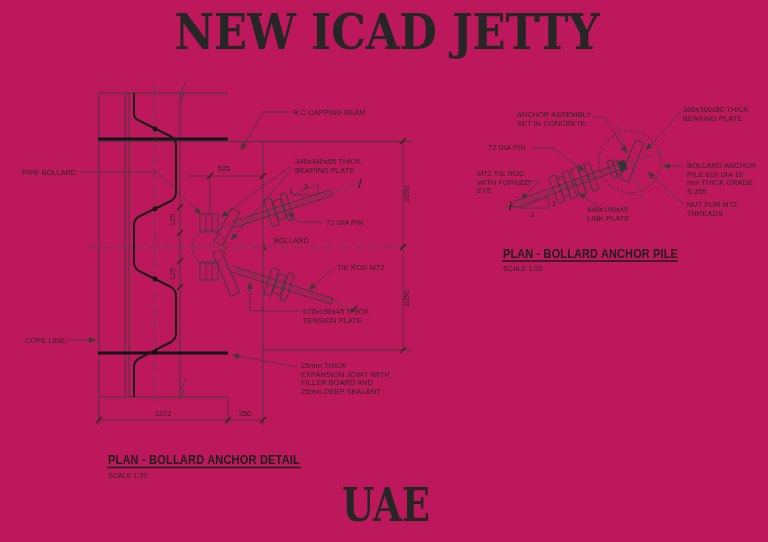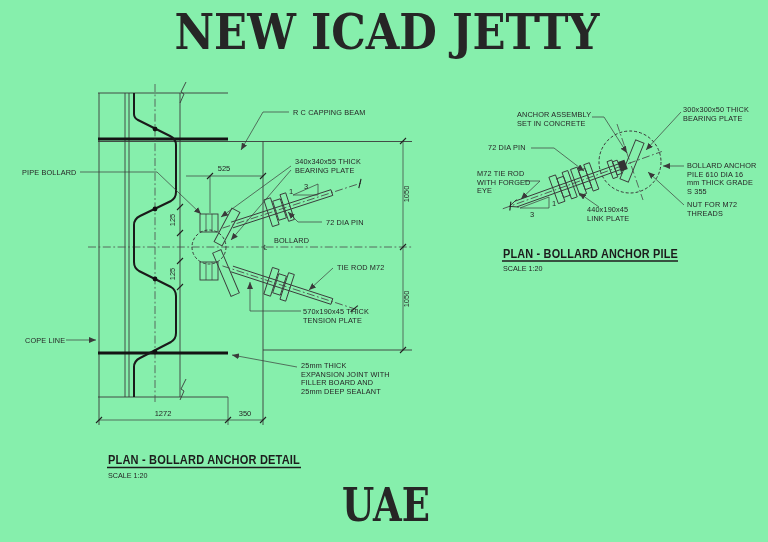--- a/index.html
+++ b/index.html
@@ -1,16 +1,16 @@
 <!DOCTYPE html>
 <html><head>
 <meta charset="utf-8">
 <style>
   html,body{margin:0;padding:0;background:#ffffff;}
-  .page{position:relative;width:768px;height:542px;background:#86efac;overflow:hidden;}
+  .page{position:relative;width:768px;height:542px;background:#be185d;overflow:hidden;}
   svg{position:absolute;left:0;top:0;}
   text{font-family:"Liberation Sans",sans-serif;fill:#262626;}
   .lbl{font-size:7.3px;letter-spacing:.15px;}
   .dim{font-size:7.5px;}
   .ttl{font-size:12.5px;font-weight:bold;fill:#1c1c1c;letter-spacing:.2px;}
   .scl{font-size:7.2px;}
   .blue{font-family:"DejaVu Serif",serif;font-weight:bold;}
   .s{stroke:#3a3a3a;stroke-width:.9;fill:none;}
   .s2{stroke:#3a3a3a;stroke-width:.7;fill:none;}
   .thick{stroke:#141414;stroke-width:3;fill:none;}

